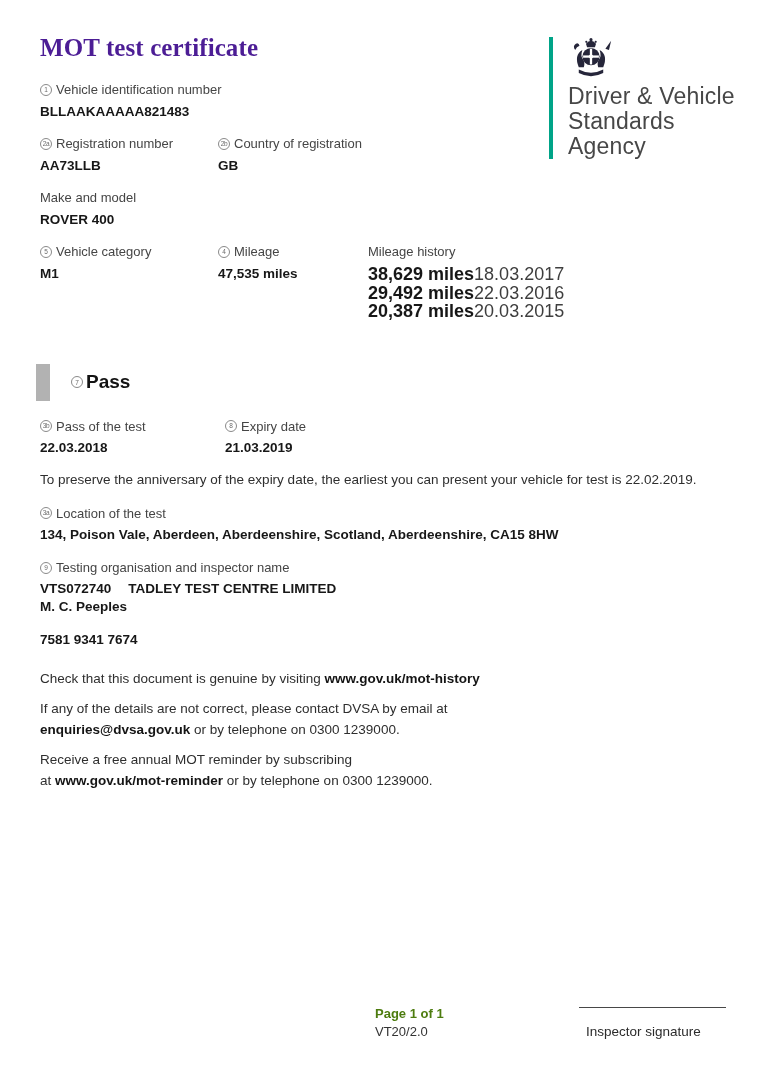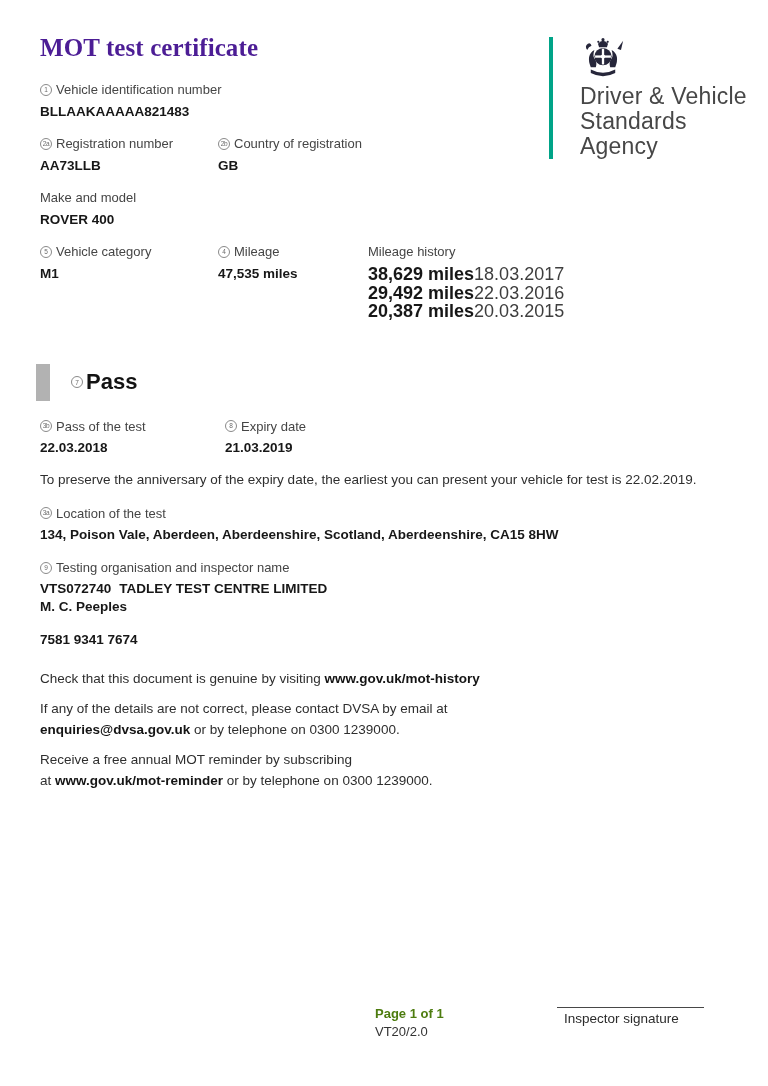--- a/index.html
+++ b/index.html
@@ -67,35 +67,34 @@
     display: flex;
     align-items: center;
     margin: 27px 0 18px -4px;
   }
   .pass-bar {
     width: 14px;
     height: 37px;
     background: #b2b2b2;
     margin-right: 21px;
   }
-  .pass-text { font-size: 22px; font-weight: 700; color: #131313; }
+  .pass-text { font-size: 19px; font-weight: 700; color: #131313; }
   .para {
     font-size: 13.5px;
     line-height: 1.55;
     color: #2e2e2e;
     margin: 0 0 9px 0;
   }
   .para .bold { font-weight: 700; color: #141414; }
-  .org-code { margin-right: 8px; }
+  .org-code { margin-right: 17px; }
   .logo {
     position: absolute;
     left: 549px;
     top: 37px;
     display: flex;
-    gap: 12px;
   }
   .logo-bar { width: 4px; background: #00a488; align-self: stretch; }
   .logo-body { padding-left: 15px; }
   .logo-crest { display: block; margin-bottom: 5px; }
   .logo-line {
     font-size: 23px;
     line-height: 25px;
     color: #474747;
     letter-spacing: 0.2px;
     white-space: nowrap;
@@ -104,25 +103,25 @@
     position: absolute;
     left: 375px;
     top: 1005px;
     font-size: 13px;
     line-height: 1.35;
   }
   .footer-page .pg { font-weight: 700; color: #4d7c0f; }
   .footer-page .form { color: #333333; }
   .signature {
     position: absolute;
-    left: 557px;
+    left: 579px;
     top: 1007px;
     width: 147px;
     border-top: 1.5px solid #474747;
-    padding: 3px 0 0 7px;
+    padding: 16px 0 0 7px;
     font-size: 13.5px;
     color: #2b2b2b;
   }
 </style>
 </head>
 <body>
 
 <div class="page">
 
   <div class="logo">

